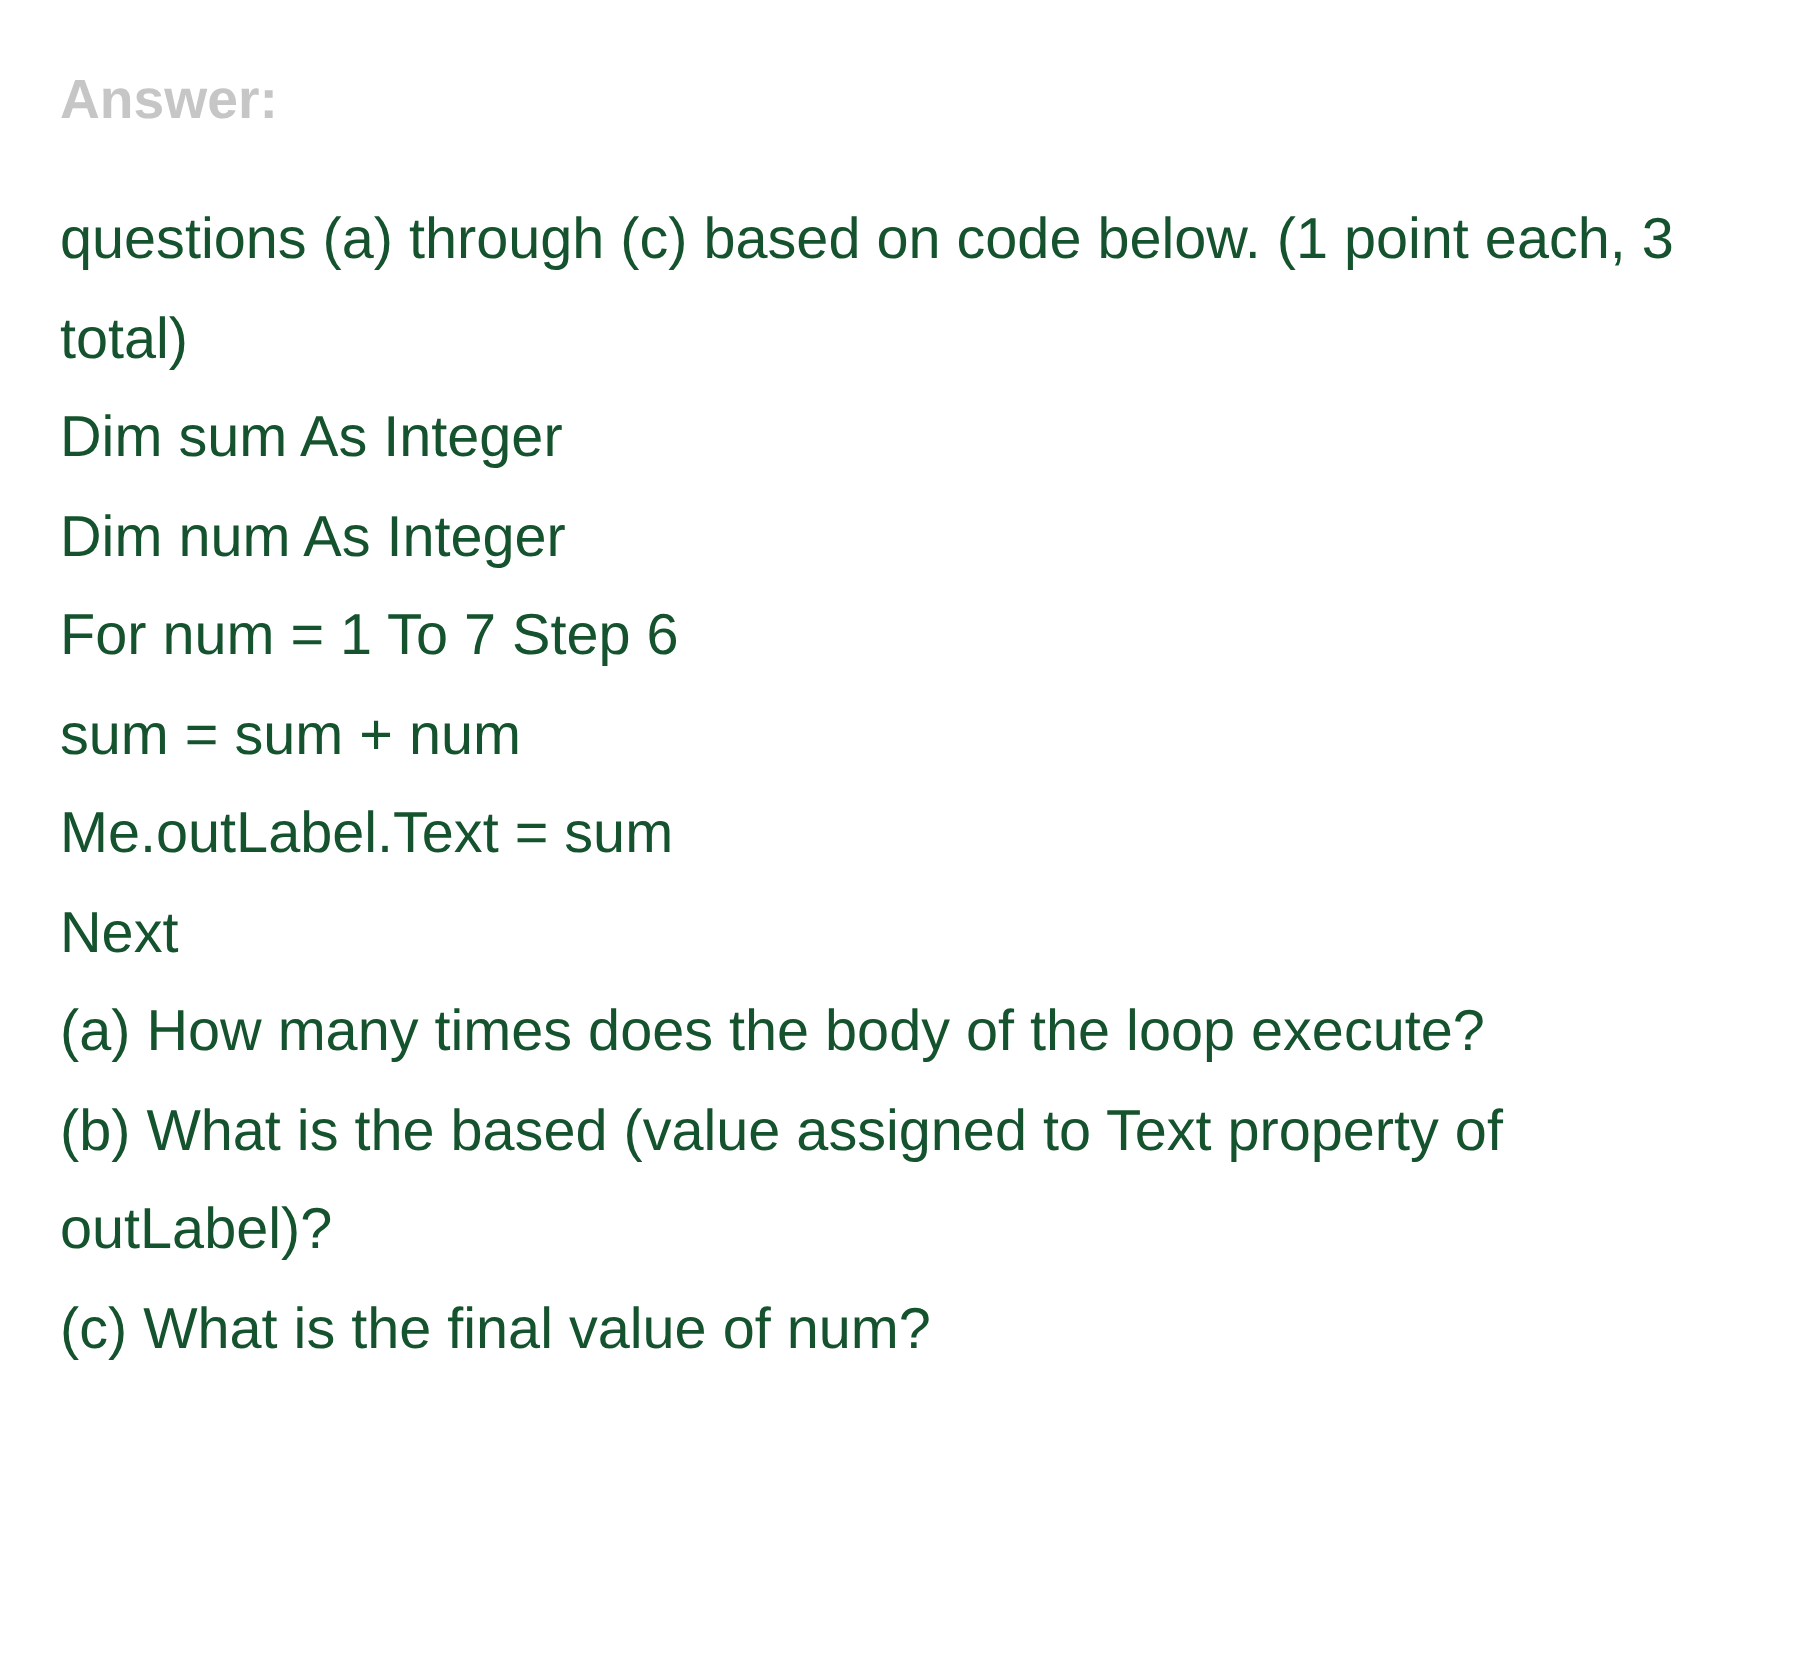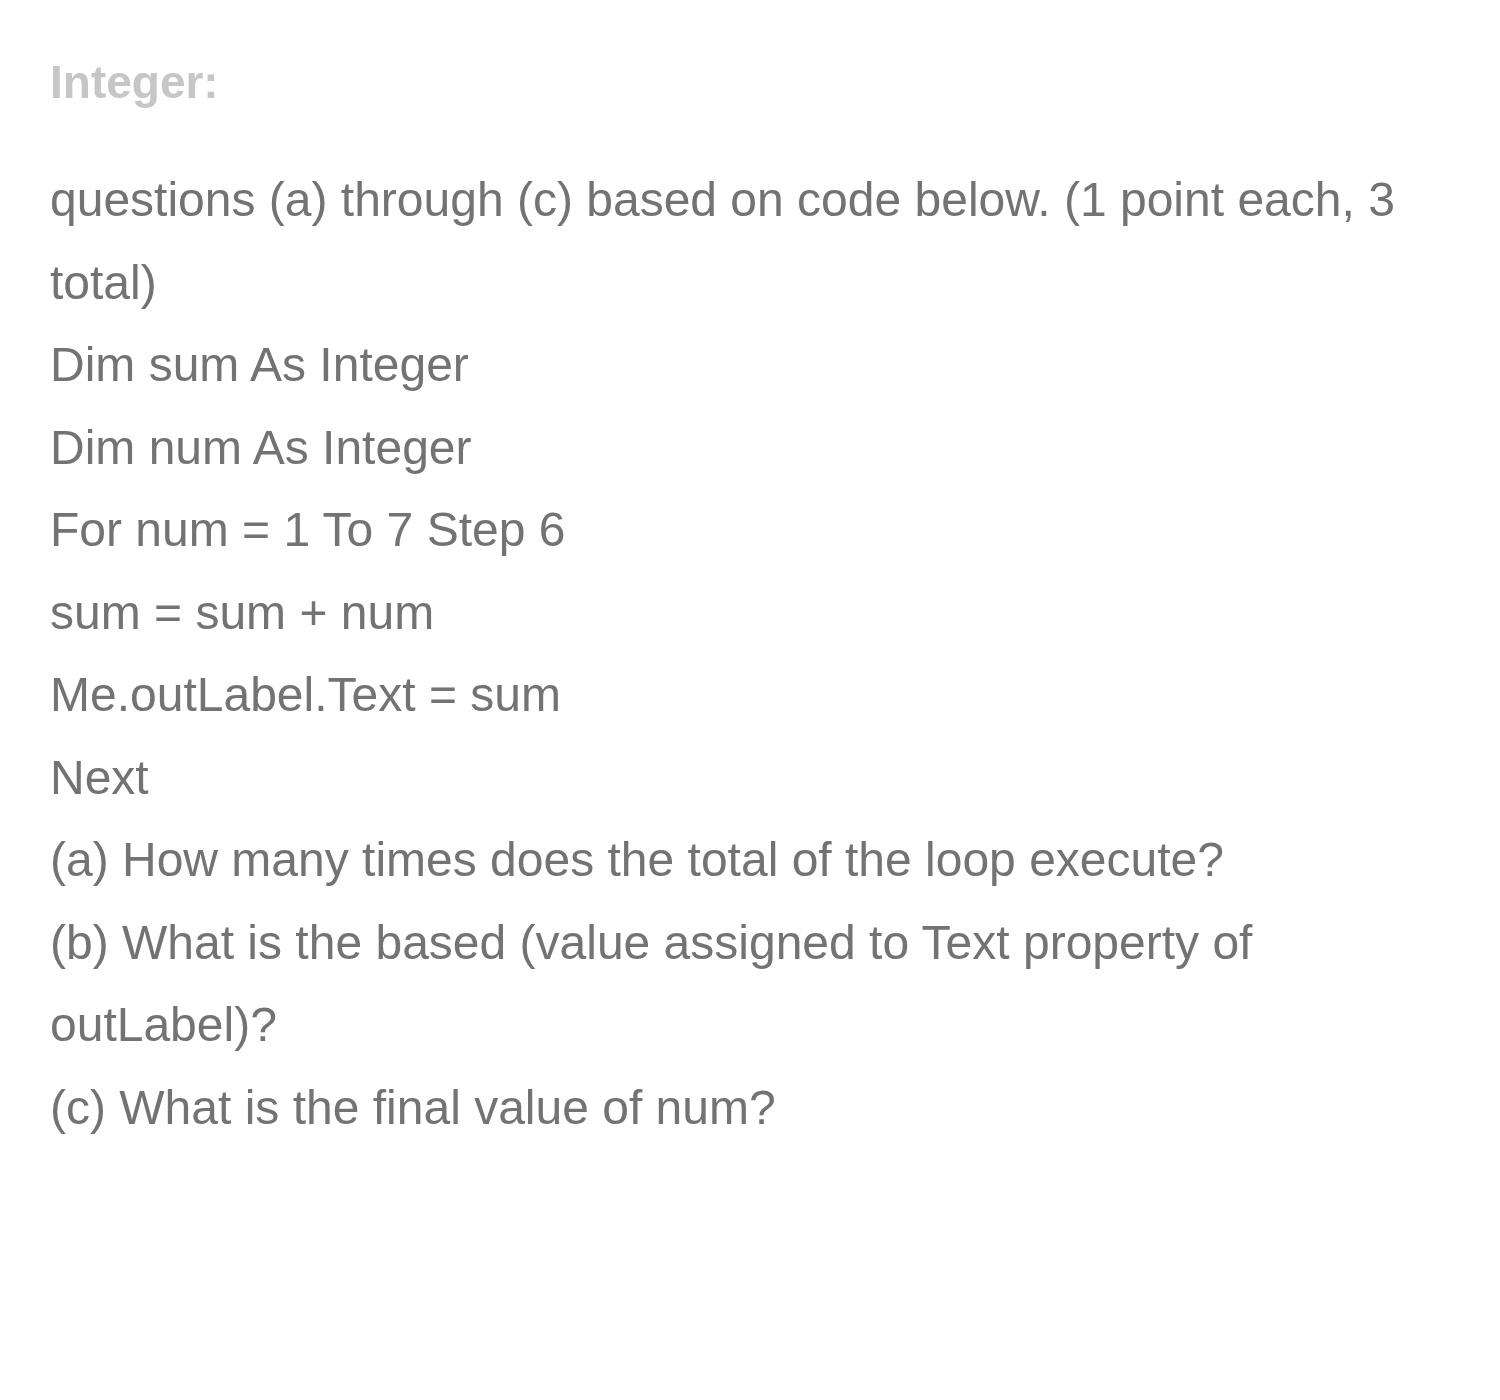--- a/index.html
+++ b/index.html
@@ -14,38 +14,38 @@
       font-family: -apple-system, BlinkMacSystemFont, "Segoe UI", Helvetica, Arial, sans-serif;
       padding: 55px 50px;
     }
     .answer-label {
       color: #c6c6c6;
       font-size: 46px;
       font-weight: 600;
       margin-bottom: 50px;
     }
     .body-text {
-      color: #737373;
+      color: #14532d;
       font-size: 48px;
       line-height: 1.72;
       font-weight: 400;
     }
     .body-text p {
       margin: 0;
     }
   </style>
 </head>
 <body>
 
-<div class="answer-label">Integer:</div>
+<div class="answer-label">Answer:</div>
 
 <div class="body-text">
   <p>questions (a) through (c) based on code below. (1 point each, 3 total)</p>
   <p>Dim sum As Integer</p>
   <p>Dim num As Integer</p>
   <p>For num = 1 To 7 Step 6</p>
   <p>sum = sum + num</p>
   <p>Me.outLabel.Text = sum</p>
   <p>Next</p>
-  <p>(a) How many times does the total of the loop execute?</p>
+  <p>(a) How many times does the body of the loop execute?</p>
   <p>(b) What is the based (value assigned to Text property of outLabel)?</p>
   <p>(c) What is the final value of num?</p>
 </div>
 
 </body></html>

